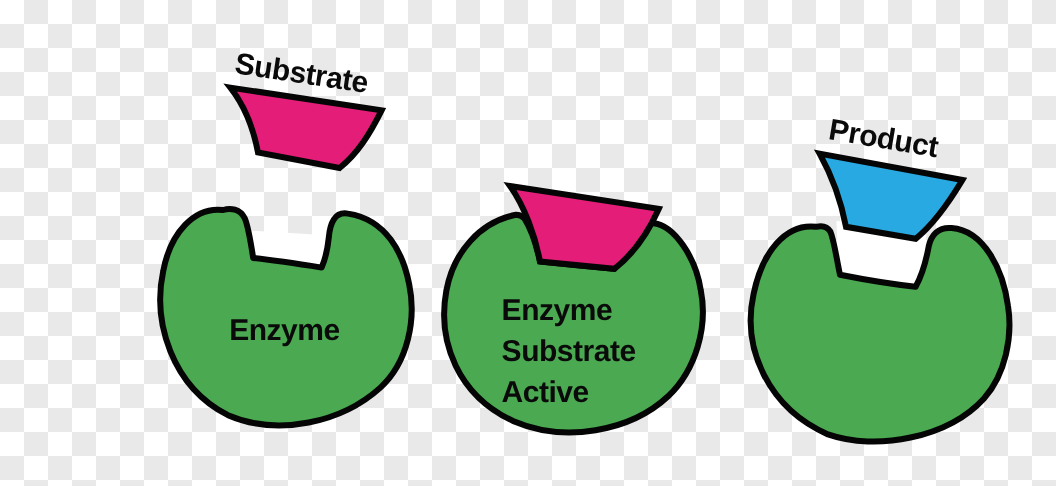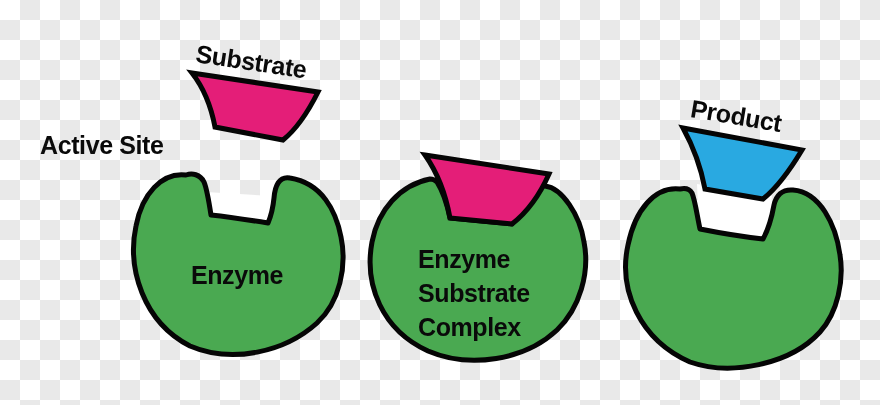--- a/index.html
+++ b/index.html
@@ -91,25 +91,24 @@
              C 446,196 437,172 425,155 Z" fill="#E41E78"></path>
 
     <path class="shape lig" d="M 683,128 L 802,150
              C 790,170 778,187 763,199
              L 705,189
              C 701,168 693,146 683,128 Z" fill="#29A9E1"></path>
   </svg>
 
   <div class="lbl lbl-substrate">Substrate</div>
 
-  <div class="lbl lbl-active-site">Active Site</div>
 
   <div class="lbl lbl-product">Product</div>
 
   <div class="lbl lbl-enzyme">Enzyme</div>
 
   <div class="lbl lbl-complex">
     <span>Enzyme</span>
     <span>Substrate</span>
-    <span>Complex</span>
+    <span>Active</span>
   </div>
 
 </div>
 
 </body></html>

